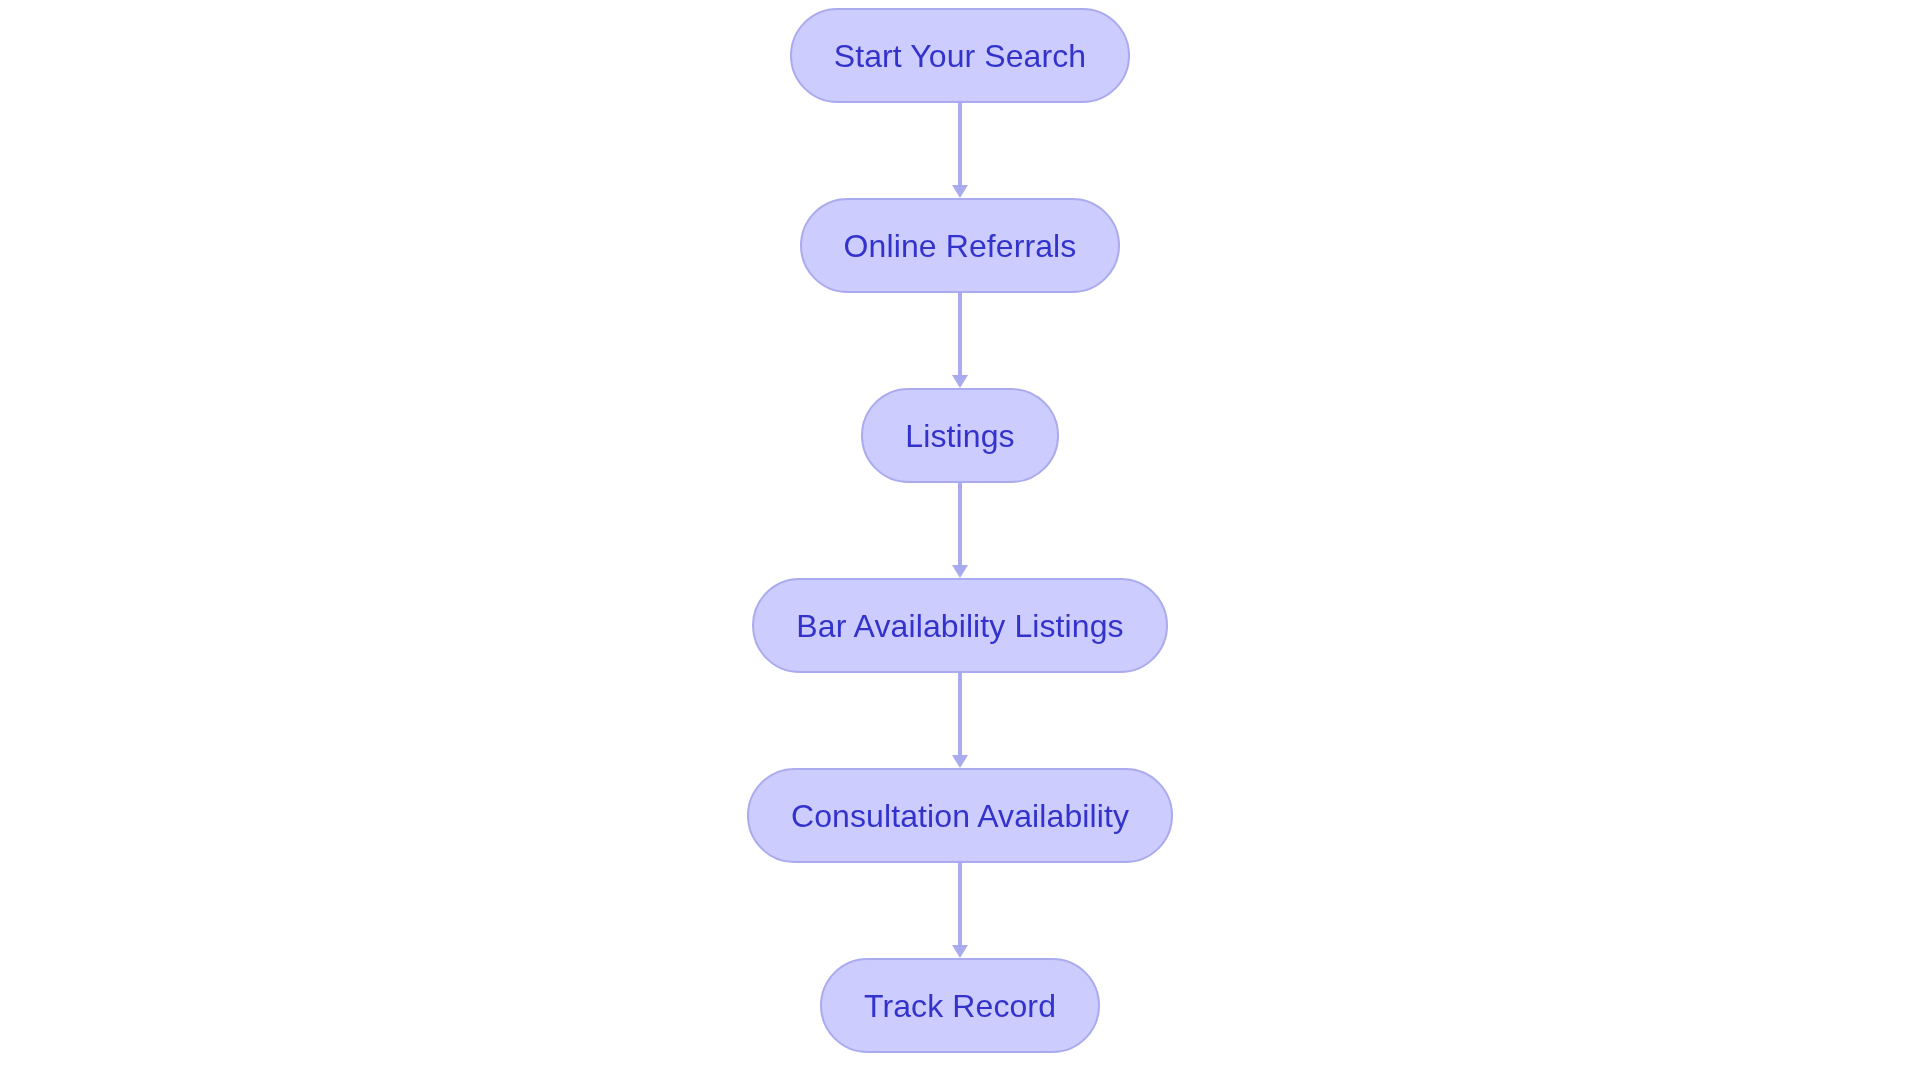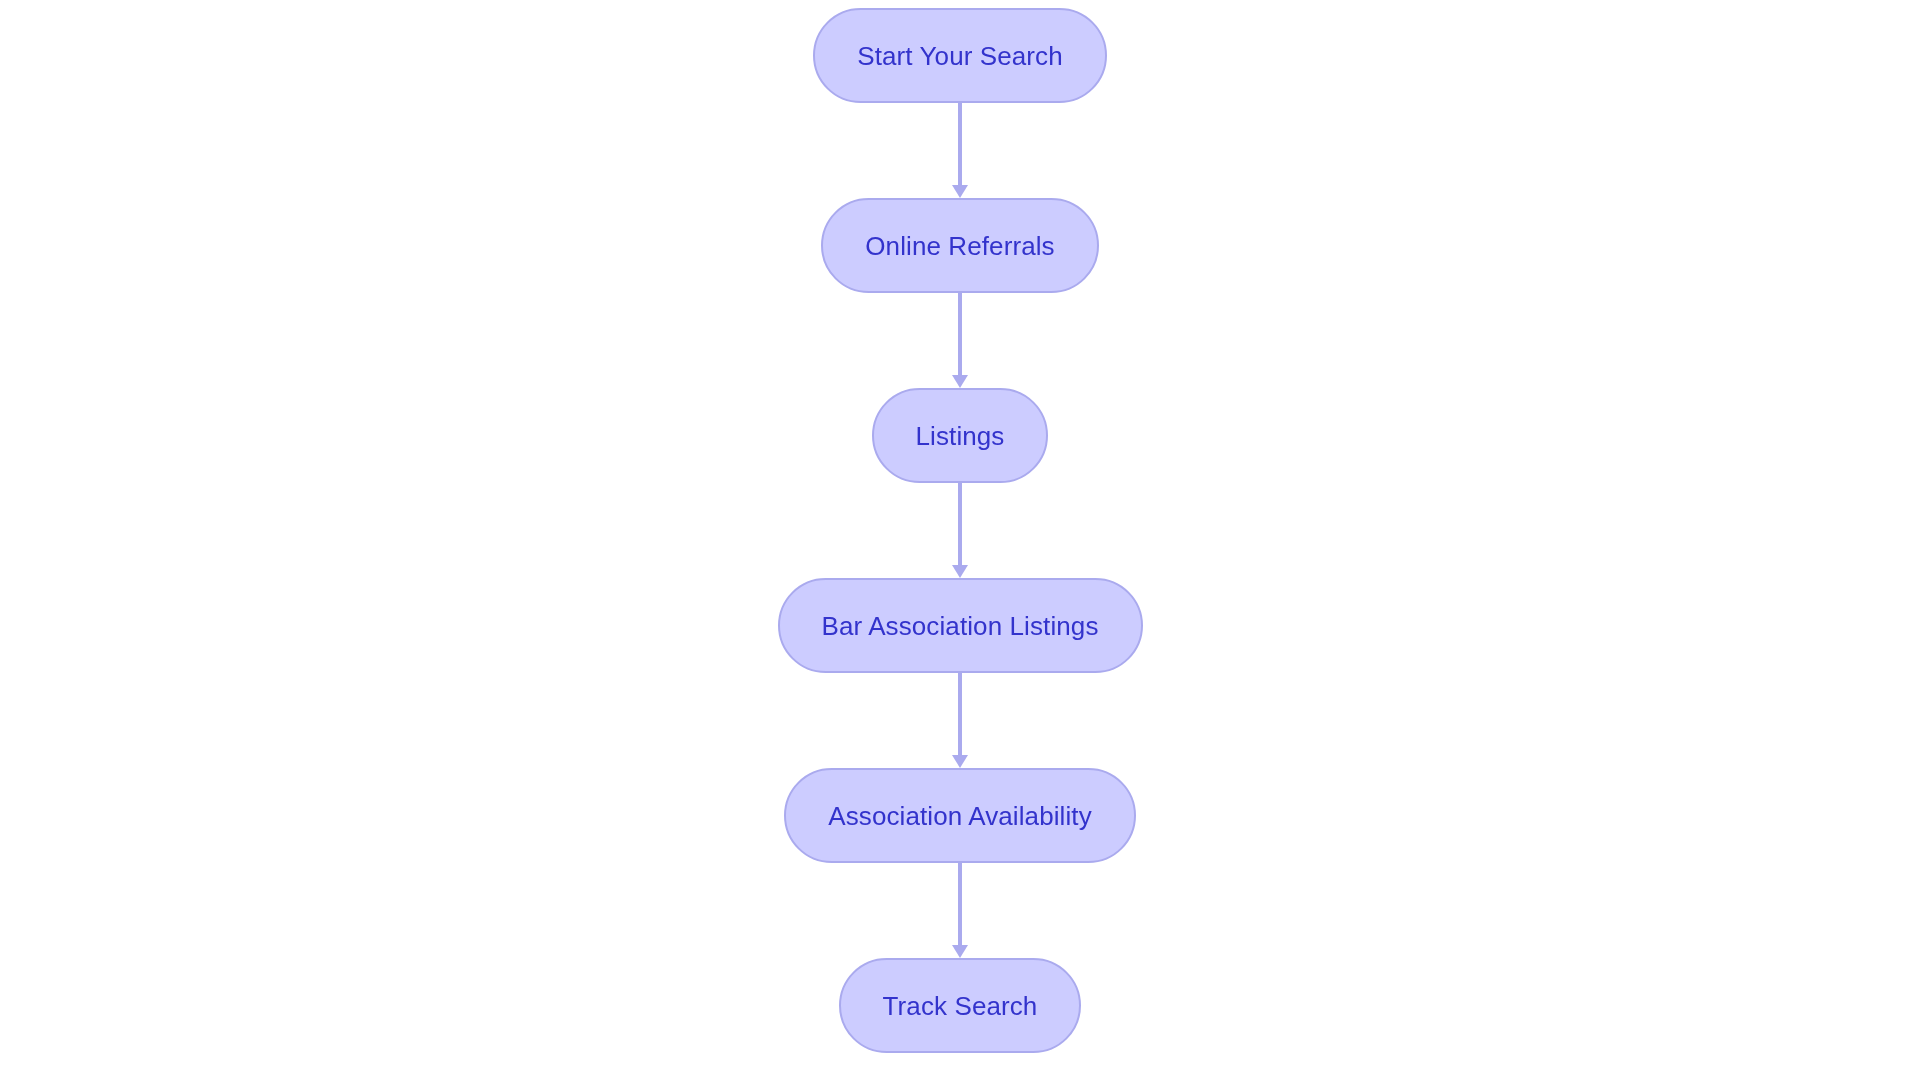--- a/index.html
+++ b/index.html
@@ -39,21 +39,21 @@
     display: flex;
     align-items: center;
     justify-content: center;
     box-sizing: border-box;
     height: 95px;
     padding: 0 42px;
     border-radius: 48px;
     background: #ccccff;
     border: 2px solid #aaaaee;
     color: #3333cc;
-    font-size: 26px;
+    font-size: 32px;
     font-weight: 400;
     line-height: 1;
     white-space: nowrap;
     letter-spacing: 0.1px;
   }
 
   .connector {
     position: relative;
     width: 16px;
     height: 95px;
@@ -109,35 +109,35 @@
     <div class="node">
       <span>Listings</span>
     </div>
 
     <div class="connector">
       <div class="stem"></div>
       <div class="head"></div>
     </div>
 
     <div class="node">
-      <span>Bar Association Listings</span>
+      <span>Bar Availability Listings</span>
     </div>
 
     <div class="connector">
       <div class="stem"></div>
       <div class="head"></div>
     </div>
 
     <div class="node">
-      <span>Association Availability</span>
+      <span>Consultation Availability</span>
     </div>
 
     <div class="connector">
       <div class="stem"></div>
       <div class="head"></div>
     </div>
 
     <div class="node">
-      <span>Track Search</span>
+      <span>Track Record</span>
     </div>
 
   </div>
 </div>
 
 </body></html>

